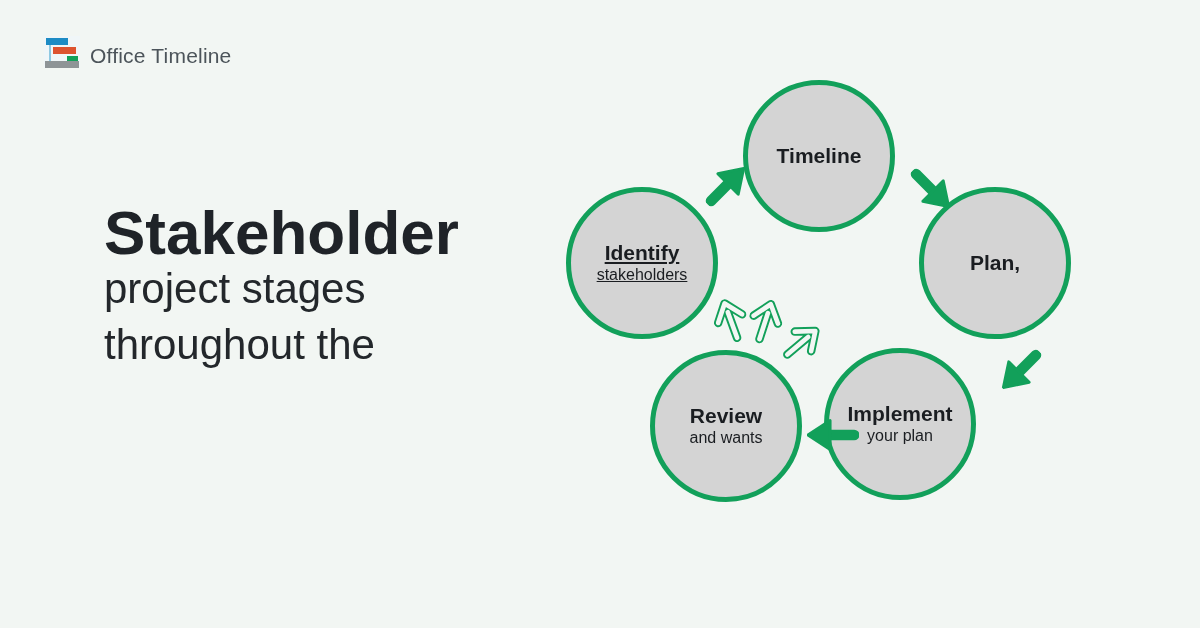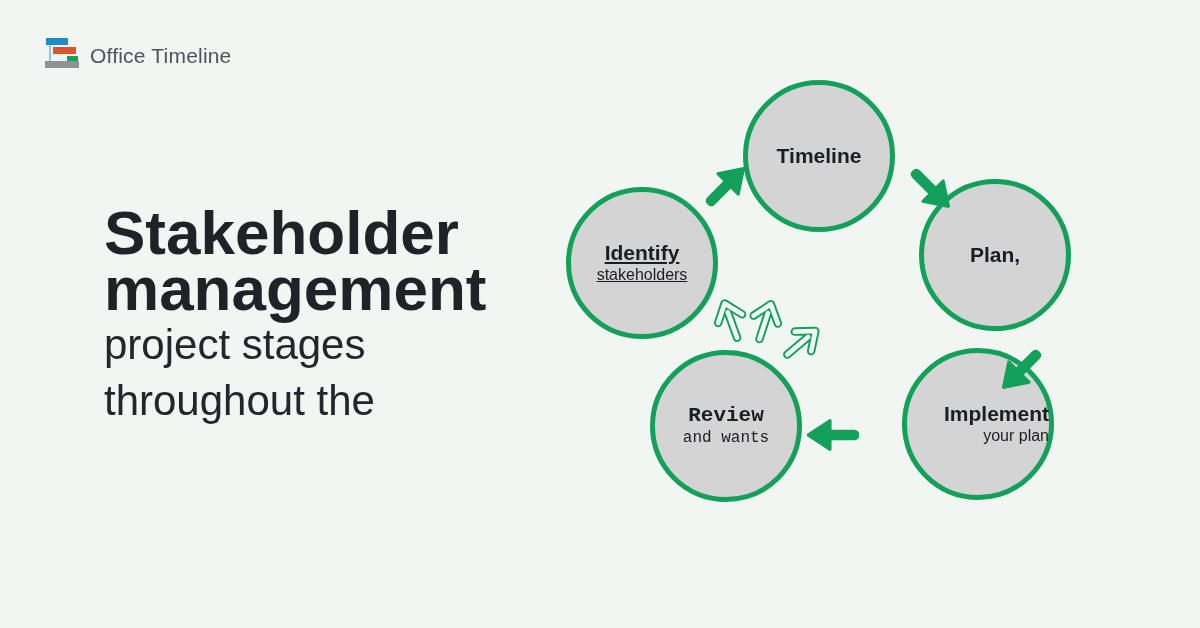--- a/index.html
+++ b/index.html
@@ -31,23 +31,23 @@
   
   .stage {
     position: absolute; width: 152px; height: 152px;
     background: #D4D4D4; border: 5px solid #12A05A; border-radius: 50%;
     display: flex; flex-direction: column; align-items: center; justify-content: center;
     text-align: center; color: #1A1D21;
   }
   .stage .stage-title { font-size: 21px; font-weight: 700; line-height: 24px; }
   .stage .stage-subtitle { font-size: 16px; font-weight: 400; line-height: 20px; max-width: 120px; }
   .stage-analyze   { left: 743px; top: 80px; }
-  .stage-plan      { left: 919px; top: 179px; }
-  .stage-implement { left: 902px; top: 348px; align-items: flex-end; }
-  .stage-review    { left: 650px; top: 350px; font-family: Liberation Mono, monospace; }
+  .stage-plan      { left: 919px; top: 187px; }
+  .stage-implement { left: 824px; top: 348px; }
+  .stage-review    { left: 650px; top: 350px; }
   .stage-identify  { left: 566px; top: 187px; text-decoration: underline; }
 
   .arrow { position: absolute; }
   .arrow svg { display: block; }
   .arrow-ne { left: 700px; top: 168px; transform: rotate(-45deg); }
   .arrow-se { left: 905px; top: 171px; transform: rotate(45deg); }
   .arrow-sw { left: 995px; top: 352px; transform: rotate(135deg); }
   .arrow-w  { left: 807px; top: 417px; transform: rotate(180deg); }
 
   .arrow-outline-1 { left: 714px; top: 298px; transform: rotate(-20deg); }
@@ -63,21 +63,20 @@
     <div class="bar bar-vline"></div>
     <div class="bar bar-red"></div>
     <div class="bar bar-green"></div>
     <div class="bar bar-gray"></div>
   </div>
   <div class="logo-text">Office Timeline</div>
 </div>
 
 <div class="headline">
   <div class="bold-line">Stakeholder</div>
-  <div class="bold-line">management</div>
   <div class="regular-line">project stages</div>
   <div class="regular-line">throughout the</div>
 </div>
 
 <div class="stage stage-analyze">
   <div class="stage-title">Timeline</div>
 </div>
 
 <div class="stage stage-plan">
   <div class="stage-title">Plan,</div>

